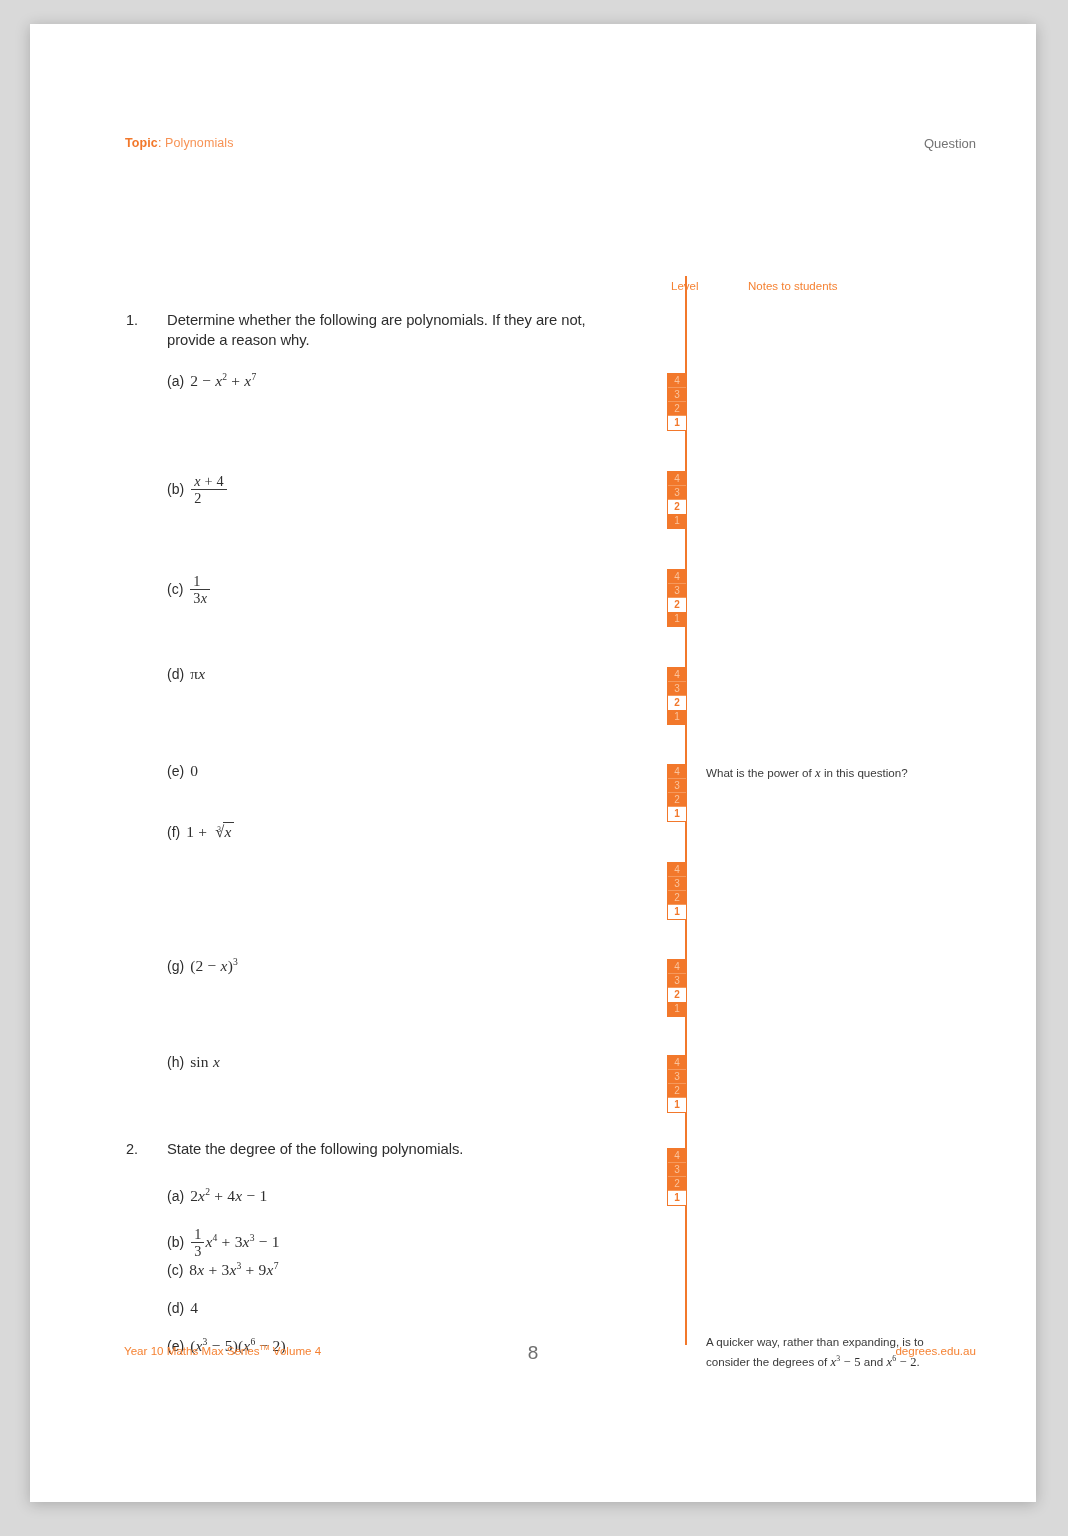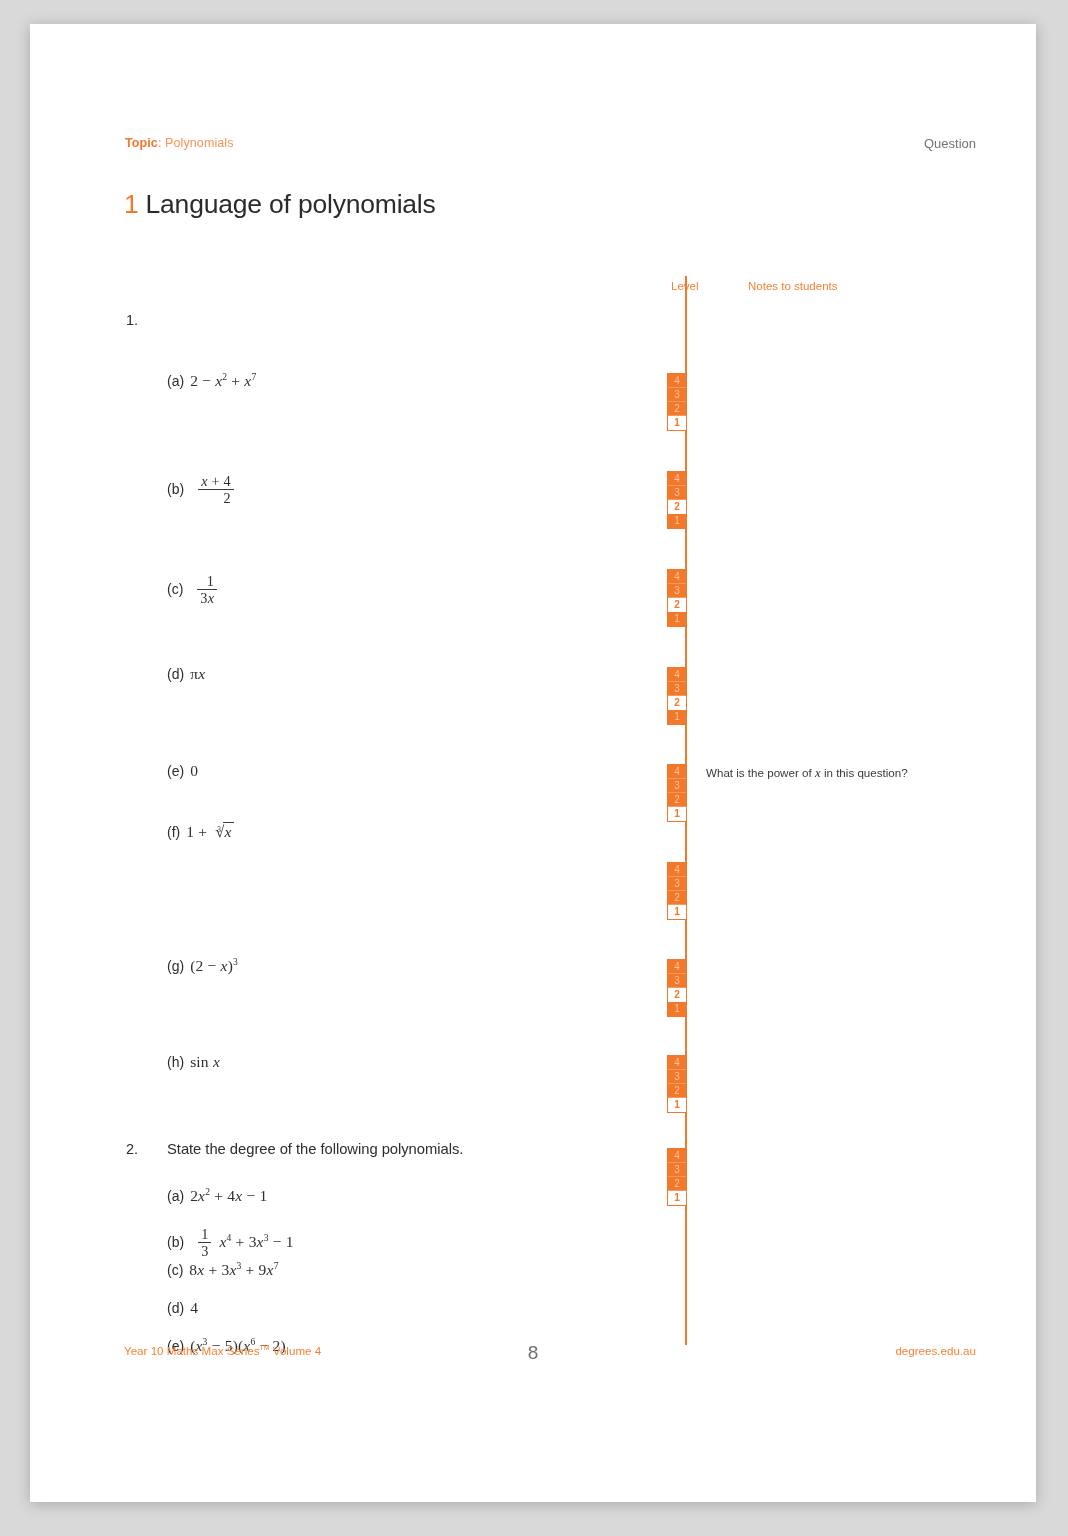--- a/index.html
+++ b/index.html
@@ -127,24 +127,24 @@
   }
   .math i { font-style: italic; }
   .math sup {
     font-size: 0.62em;
     vertical-align: super;
     line-height: 0;
   }
   .frac {
     display: inline-block;
     vertical-align: middle;
-    text-align: right;
+    text-align: left;
     position: relative;
     top: -1px;
-    margin: 0 8px;
+    margin: 0 1px;
   }
   .frac .nu {
     display: block;
     padding: 0 3px 0px 3px;
     border-bottom: 1px solid #3a3a3a;
     font-size: 0.92em;
     line-height: 1.15;
   }
   .frac .de {
     display: block;
@@ -244,27 +244,27 @@
 
 <div id="root">
   <div class="page">
     <div class="page-inner">
 
       <div class="runhead">
         <div class="topic"><b>Topic</b><span class="sep">:</span> <span class="val">Polynomials</span></div>
         <div class="qword">Question</div>
       </div>
 
-      <div class="chapter"><span class="num">1</span><span>Language of polynomials</span></div>
 
       <div class="col-head level">Level</div>
       <div class="col-head notes">Notes to students</div>
       <div class="vrule"></div>
 
       <div class="qnum" style="top:288px;left:96px;">1.</div>
+      <div class="qtext" style="top:287px;left:137px;">Determine whether the following are polynomials. If they are not, provide a reason why.</div>
 
       <div class="part" style="top:348px;left:137px;">
         <span class="lbl">(a)</span><span class="math">2 − <i>x</i><sup>2</sup> + <i>x</i><sup>7</sup></span>
       </div>
       <div class="level-stack" style="top:349px;left:637px;">
         <div class="lvbox off">4</div>
         <div class="lvbox off">3</div>
         <div class="lvbox off">2</div>
         <div class="lvbox on">1</div>
       </div>
@@ -364,20 +364,24 @@
       </div>
 
       <div class="part" style="top:1275px;left:137px;">
         <span class="lbl">(d)</span><span class="math">4</span>
       </div>
 
       <div class="part" style="top:1313px;left:137px;">
         <span class="lbl">(e)</span><span class="math">(<i>x</i><sup>3</sup> − 5)(<i>x</i><sup>6</sup> − 2)</span>
       </div>
 
+      <div class="note" style="top:1308px;">
+        <div>A quicker way, rather than expanding, is to</div>
+        <div><span>consider the degrees of</span> <span class="math"><i>x</i><sup>3</sup> − 5</span> <span>and</span> <span class="math"><i>x</i><sup>6</sup> − 2</span><span>.</span></div>
+      </div>
 
       <div class="footer-left"><span>Year 10 Maths Max Series</span><sup>TM</sup> <span>Volume 4</span></div>
       <div class="footer-page">8</div>
       <div class="footer-right">degrees.edu.au</div>
 
     </div>
   </div>
 </div>
 
 </body></html>

